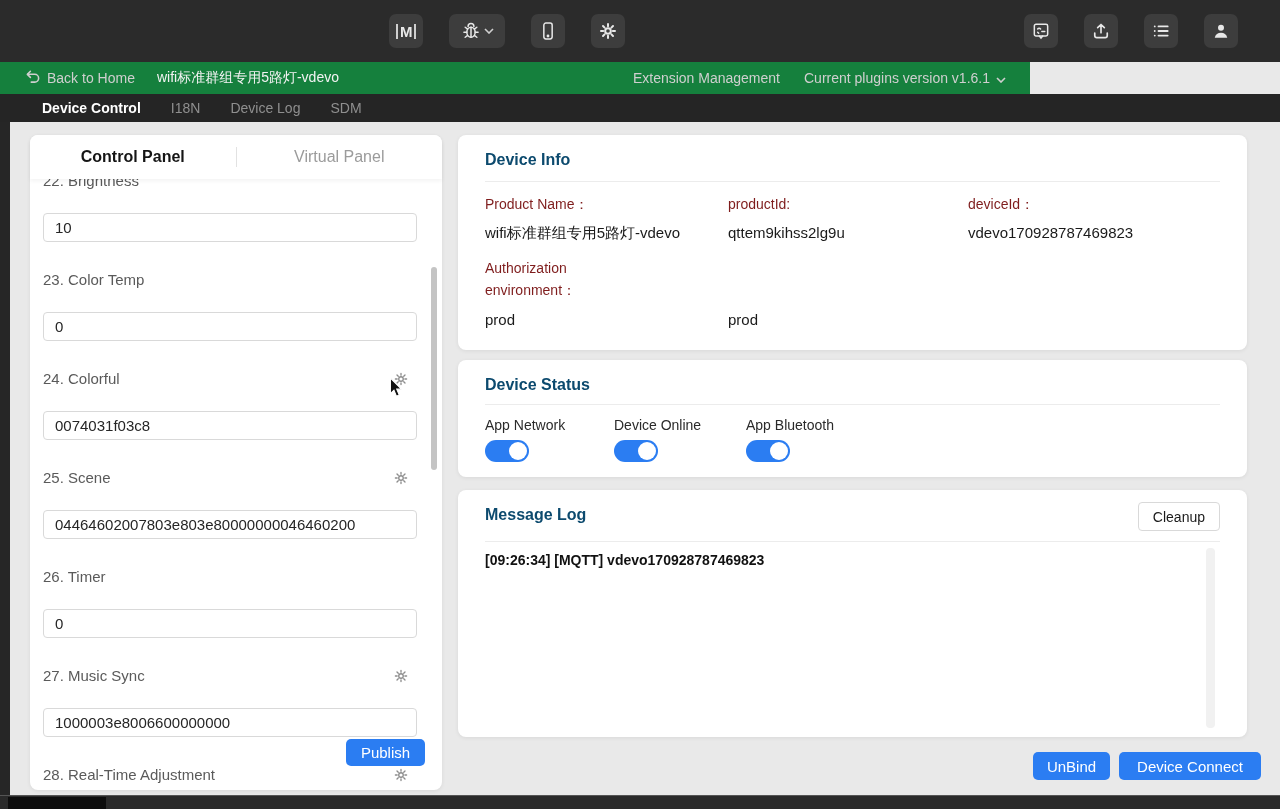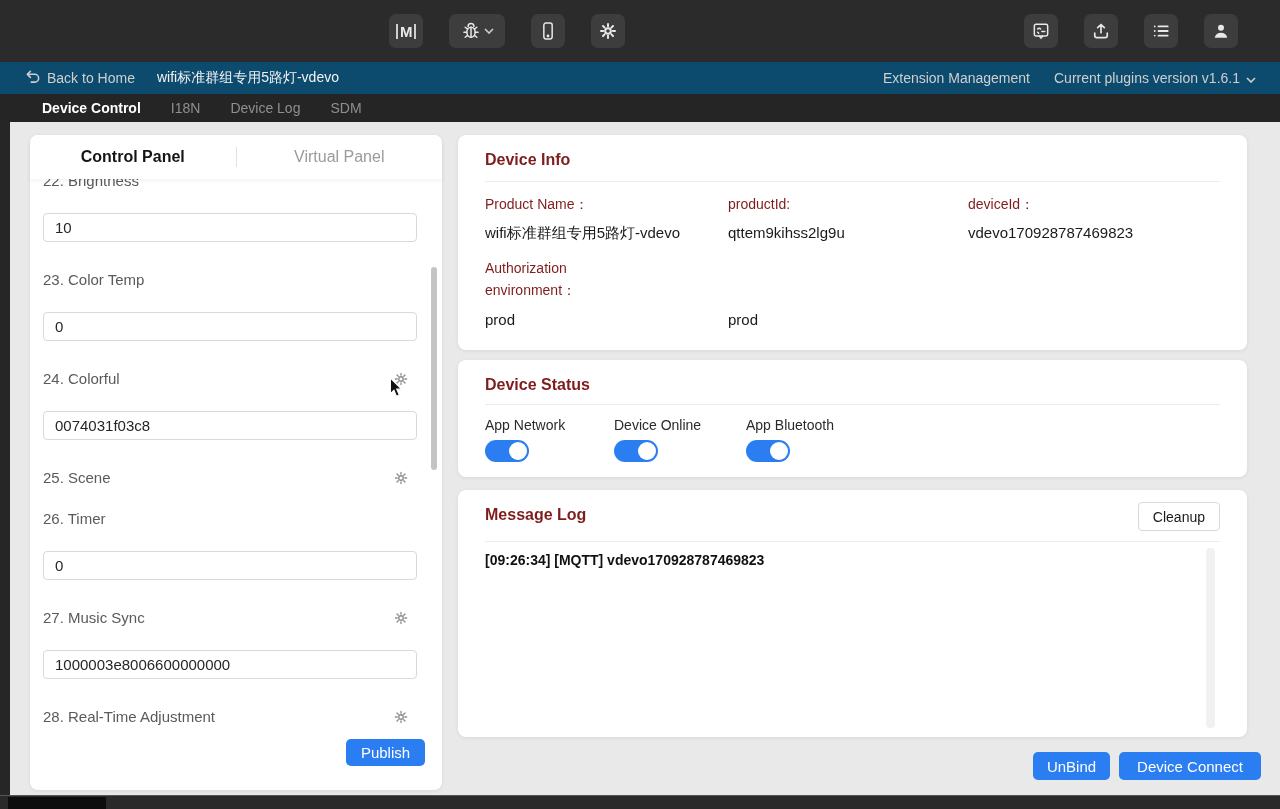--- a/index.html
+++ b/index.html
@@ -10,21 +10,21 @@
   .toolbar { position:absolute; left:0; top:0; width:1280px; height:62px; background:#2b2b2b; }
   .tgroup { position:absolute; top:14px; display:flex; gap:26px; align-items:center; }
   .tgroup.left { left:389px; }
   .tgroup.right { right:42px; }
   .tbtn { width:34px; height:34px; background:#3d3d3d; border-radius:7px; display:flex; align-items:center; justify-content:center; cursor:pointer; }
   .tbtn.wide { width:56px; gap:3px; }
   .tbtn svg { display:block; }
   .mlogo { color:#e8e8e8; font-size:15px; font-weight:700; letter-spacing:-0.5px; border-left:2px solid #cfcfcf; border-right:2px solid #cfcfcf; padding:0 2px; line-height:15px; }
 
   
-  .navbar { position:absolute; left:0; top:62px; width:1280px; height:32px; background:#0c4a6e; display:flex; align-items:center; }
+  .navbar { position:absolute; left:0; top:62px; width:1030px; height:32px; background:#15803d; display:flex; align-items:center; }
   .nav-left { display:flex; align-items:center; margin-left:26px; gap:8px; }
   .nav-back { display:flex; align-items:center; gap:7px; color:#cfcfcf; font-size:14px; cursor:pointer; }
   .nav-title { color:#f2f2f2; font-size:14px; margin-left:14px; }
   .nav-right { margin-left:auto; margin-right:24px; display:flex; align-items:center; gap:24px; color:#cfcfcf; font-size:14px; }
   .nav-version { display:flex; align-items:center; gap:6px; cursor:pointer; }
 
   
   .tabbar { position:absolute; left:0; top:94px; width:1280px; height:28px; background:#252525; display:flex; align-items:center; gap:30px; padding-left:42px; }
   .tab { font-size:14px; color:#8f8f8f; cursor:pointer; white-space:nowrap; }
   .tab.active { color:#ffffff; font-weight:700; }
@@ -47,21 +47,21 @@
   .ditem-label.first { margin-top:-7px; }
   .gear-btn { position:absolute; right:20px; top:1px; width:16px; height:16px; cursor:pointer; }
   .ditem-input { display:block; width:374px; height:29px; border:1px solid #d9d9d9; border-radius:4px; background:#fff; font-size:15px; color:#262626; padding:0 11px; margin-bottom:29px; font-family:"Liberation Sans","DejaVu Sans",sans-serif; outline:none; white-space:nowrap; overflow:hidden; }
   .publish-btn { position:absolute; left:316px; top:604px; width:79px; height:27px; background:#2b7df2; color:#ffffff; border:none; border-radius:5px; font-size:15px; cursor:pointer; z-index:6; font-family:inherit; }
   .vthumb { position:absolute; left:401px; top:132px; width:6px; height:203px; background:#c4c4c4; border-radius:3px; z-index:5; cursor:pointer; }
 
   
   .info-card { left:458px; top:135px; width:789px; height:215px; }
   .status-card { left:458px; top:360px; width:789px; height:117px; }
   .log-card { left:458px; top:490px; width:789px; height:247px; }
-  .card-title { position:absolute; left:27px; top:16px; font-size:16px; font-weight:700; color:#7f1d1d; }
+  .card-title { position:absolute; left:27px; top:16px; font-size:16px; font-weight:700; color:#0c4a6e; }
   .card-divider { position:absolute; left:27px; right:27px; height:1px; background:#ececec; }
   .info-label { position:absolute; font-size:14px; color:#7f1d1d; line-height:22px; }
   .info-value { position:absolute; font-size:15px; color:#1a1a1a; }
   .c1 { left:27px; } .c2 { left:270px; } .c3 { left:510px; }
   .r1l { top:58px; } .r1v { top:89px; } .r2l { top:122px; width:165px; } .r2v { top:176px; }
 
   .st-label { position:absolute; top:57px; font-size:14px; color:#2a2a2a; }
   .toggle { position:absolute; top:80px; width:44px; height:22px; border-radius:11px; background:#2b7df2; cursor:pointer; }
   .toggle .knob { position:absolute; right:2px; top:2px; width:18px; height:18px; border-radius:50%; background:#fff; }
   .t1 { left:27px; } .t2 { left:156px; } .t3 { left:288px; }
@@ -219,20 +219,21 @@
 
     <div class="ditem-label">
       <span>25. Scene</span>
       <span class="gear-btn">
         <svg width="16" height="16" viewBox="0 0 24 24" fill="none" stroke="#8c8c8c" stroke-width="2" stroke-linecap="round">
           <circle cx="12" cy="12" r="3.4"></circle>
           <path d="M12 3.6v2.6M12 17.8v2.6M3.6 12h2.6M17.8 12h2.6M6 6l1.9 1.9M16.1 16.1L18 18M18 6l-1.9 1.9M7.9 16.1L6 18"></path>
         </svg>
       </span>
     </div>
+    <input class="ditem-input" value="04464602007803e803e80000000046460200" style="">
 
     <div class="ditem-label">26. Timer</div>
     <input class="ditem-input" value="0" style="">
 
     <div class="ditem-label">
       <span>27. Music Sync</span>
       <span class="gear-btn">
         <svg width="16" height="16" viewBox="0 0 24 24" fill="none" stroke="#8c8c8c" stroke-width="2" stroke-linecap="round">
           <circle cx="12" cy="12" r="3.4"></circle>
           <path d="M12 3.6v2.6M12 17.8v2.6M3.6 12h2.6M17.8 12h2.6M6 6l1.9 1.9M16.1 16.1L18 18M18 6l-1.9 1.9M7.9 16.1L6 18"></path>

